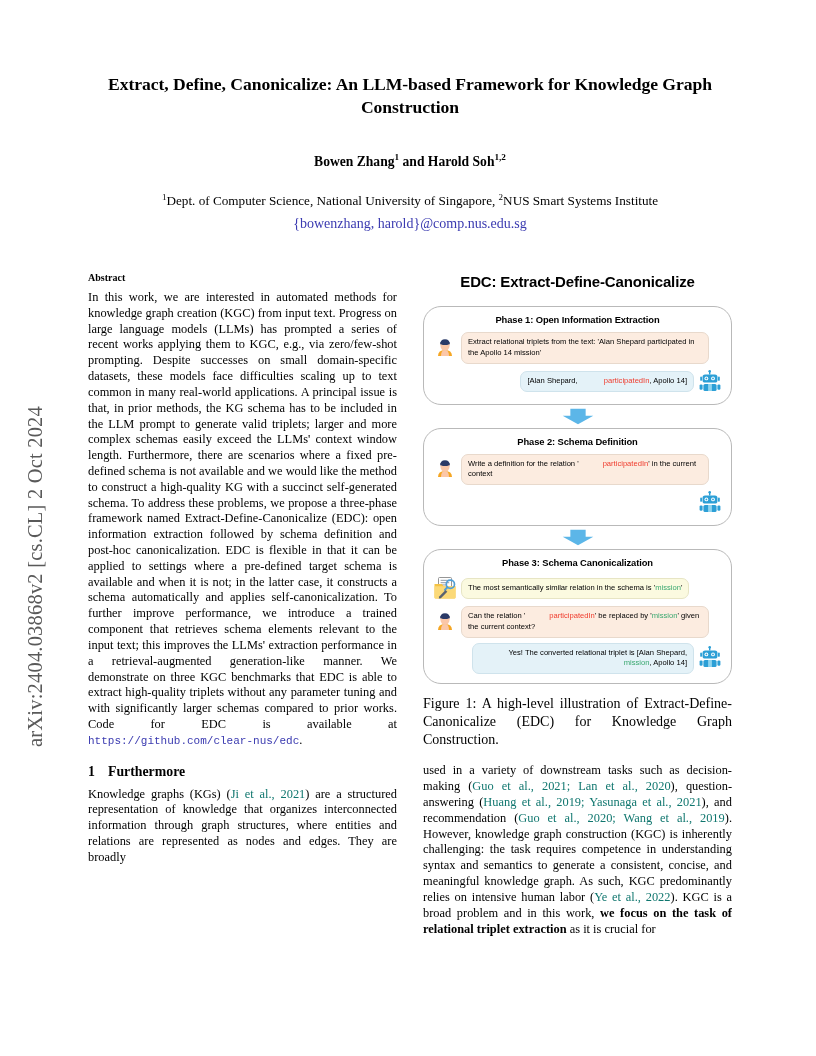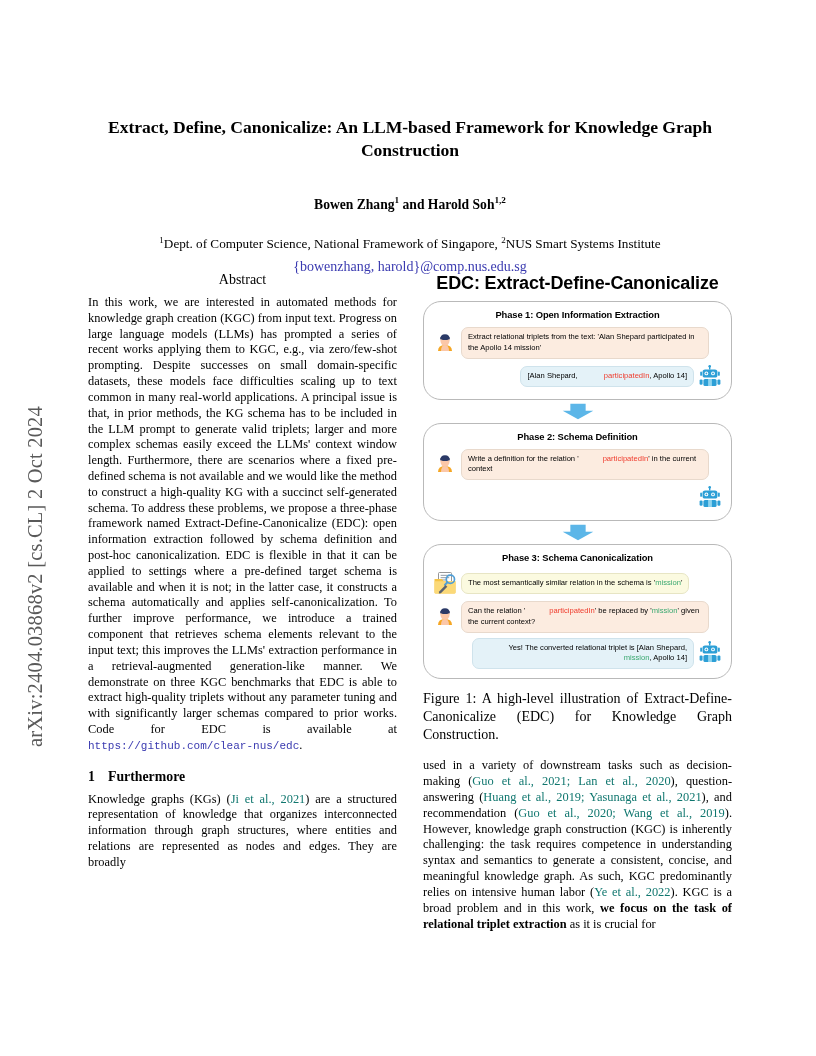--- a/index.html
+++ b/index.html
@@ -42,21 +42,21 @@
   
   #page {
     position: absolute;
     left: 88px;
     top: 0px;
     width: 644px;
     height: 1056px;
   }
 
   
-  #title-block { padding-top: 116px; }
+  #title-block { padding-top: 73px; }
   #paper-title {
     font-size: 17.6px;
     font-weight: bold;
     line-height: 1.33;
     text-align: center;
     margin: 0 auto;
     width: 624px;
     letter-spacing: -0.05px;
   }
   #authors {
@@ -85,23 +85,23 @@
     position: absolute;
     top: 272px;
     left: 0px;
     width: 644px;
     display: flex;
     gap: 26px;
   }
   .col { width: 309px; }
 
   h2.section-title {
-    font-size: 14px;
-    font-weight: normal;
-    text-align: center;
+    font-size: 10px;
+    font-weight: bold;
+    text-align: left;
     margin: 0 0 7px 0;
   }
   h3.numbered-section {
     font-size: 13.8px;
     font-weight: bold;
     margin: 15px 0 7px 0;
     text-align: left;
   }
   h3.numbered-section .sec-num { display: inline-block; width: 20px; }
 
@@ -119,24 +119,24 @@
     font-family: "Liberation Mono", "DejaVu Sans Mono", monospace;
     font-size: 11px;
     color: #3a3ab0;
   }
   .bold-inline { font-weight: bold; }
 
   
   #figure-wrap { width: 309px; }
   #figure-title {
     font-family: "Liberation Sans", "DejaVu Sans", sans-serif;
-    font-size: 18px;
-    font-weight: bold;
-    text-align: center;
-    margin: 1px 0 7px 0;
+    font-size: 15px;
+    font-weight: bold;
+    text-align: center;
+    margin: 1px 0 16px 0;
     letter-spacing: -0.15px;
   }
   .phase-box {
     border: 1px solid #b9b9b9;
     border-radius: 18px;
     background: #ffffff;
     padding: 7px 8px 9px 8px;
     box-sizing: border-box;
   }
   .phase-heading {
@@ -215,21 +215,21 @@
 <div id="page">
 
   <div id="title-block">
     <div id="paper-title">Extract, Define, Canonicalize: An LLM-based Framework for Knowledge Graph Construction</div>
 
     <div id="authors">
       <span>Bowen Zhang</span><sup>1</sup><span> and </span><span>Harold Soh</span><sup>1,2</sup>
     </div>
 
     <div id="affiliations">
-      <sup>1</sup><span>Dept. of Computer Science, National Framework of Singapore, </span><sup>2</sup><span>NUS Smart Systems Institute</span>
+      <sup>1</sup><span>Dept. of Computer Science, National University of Singapore, </span><sup>2</sup><span>NUS Smart Systems Institute</span>
     </div>
 
     <div id="emails">{bowenzhang, harold}@comp.nus.edu.sg</div>
   </div>
 
   <div id="columns">
 
     <div class="col">
 
       <h2 class="section-title">Abstract</h2>

